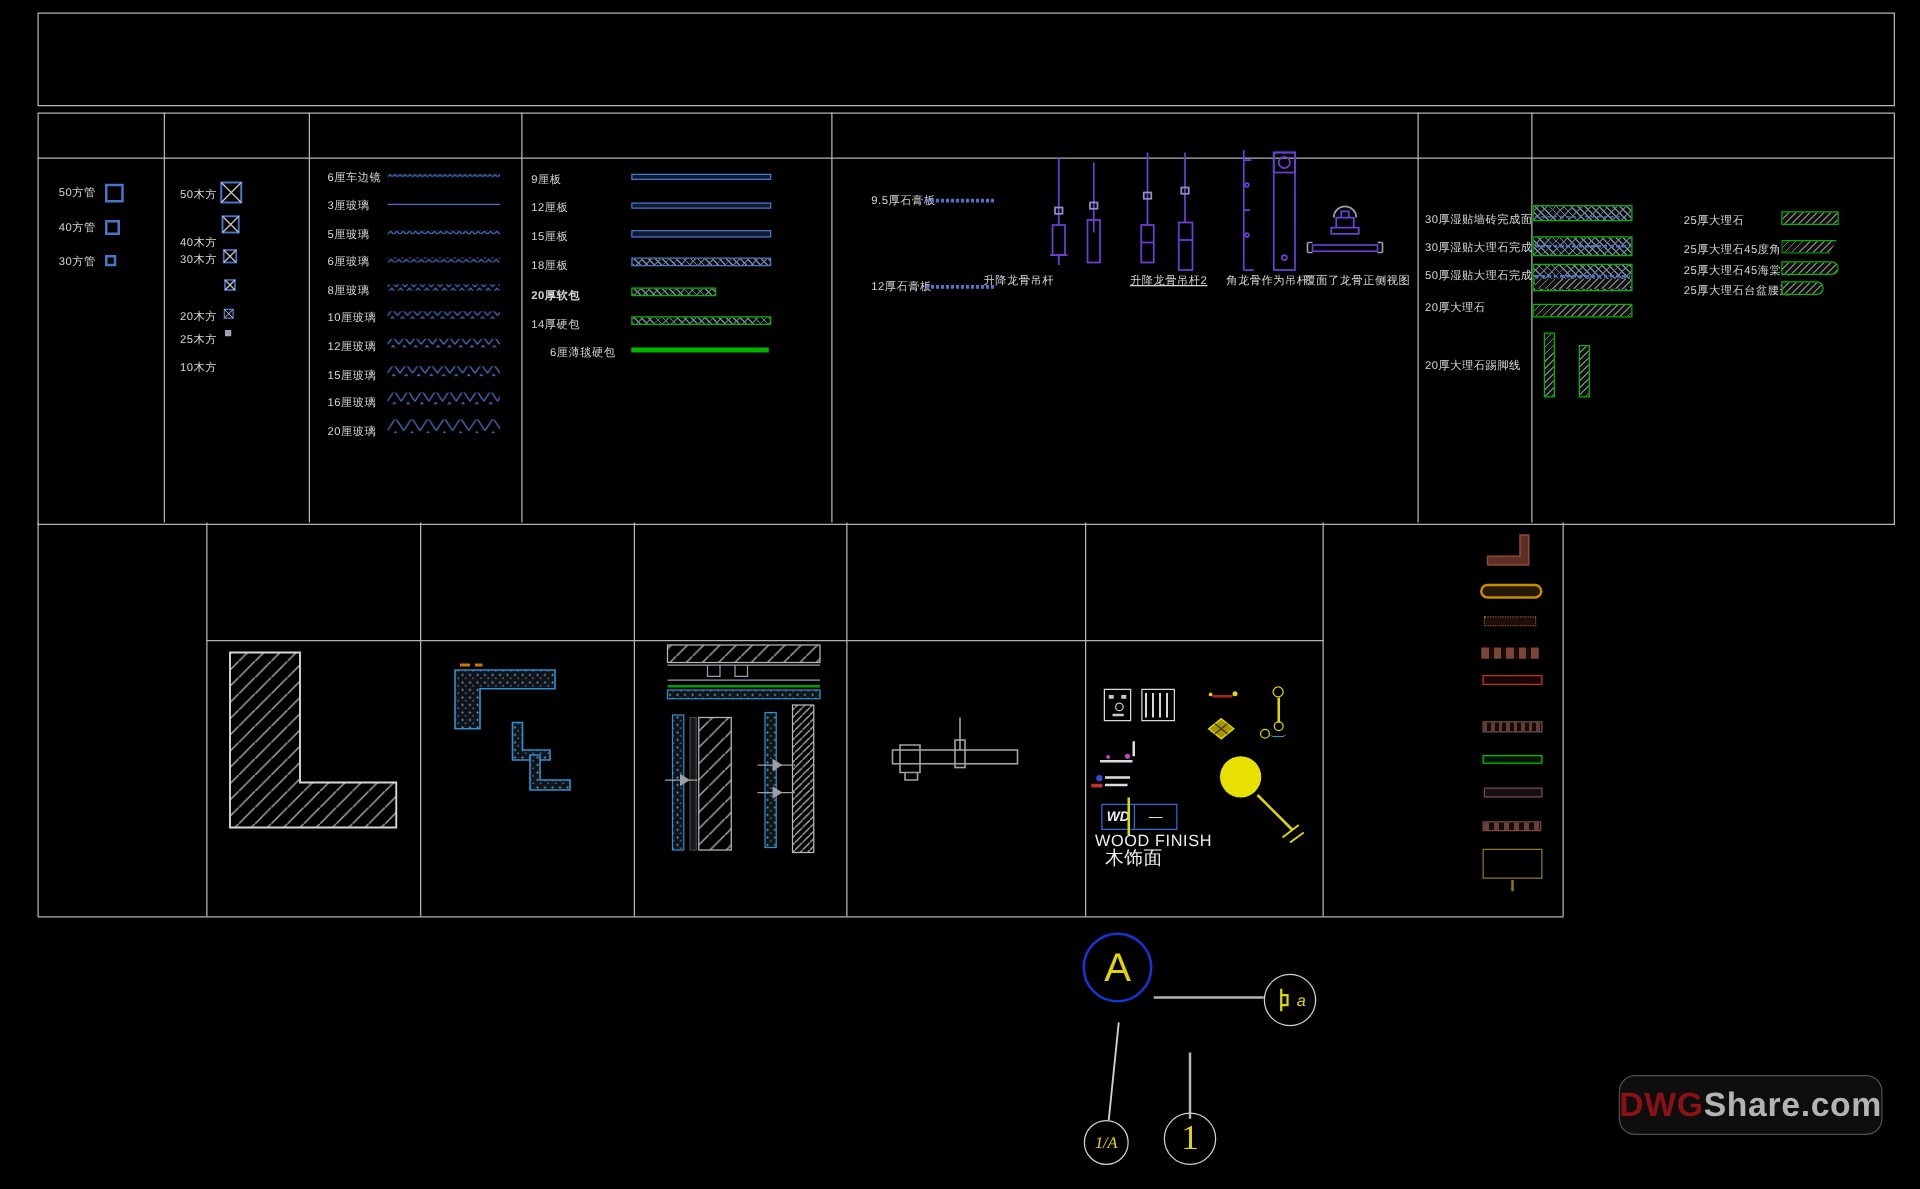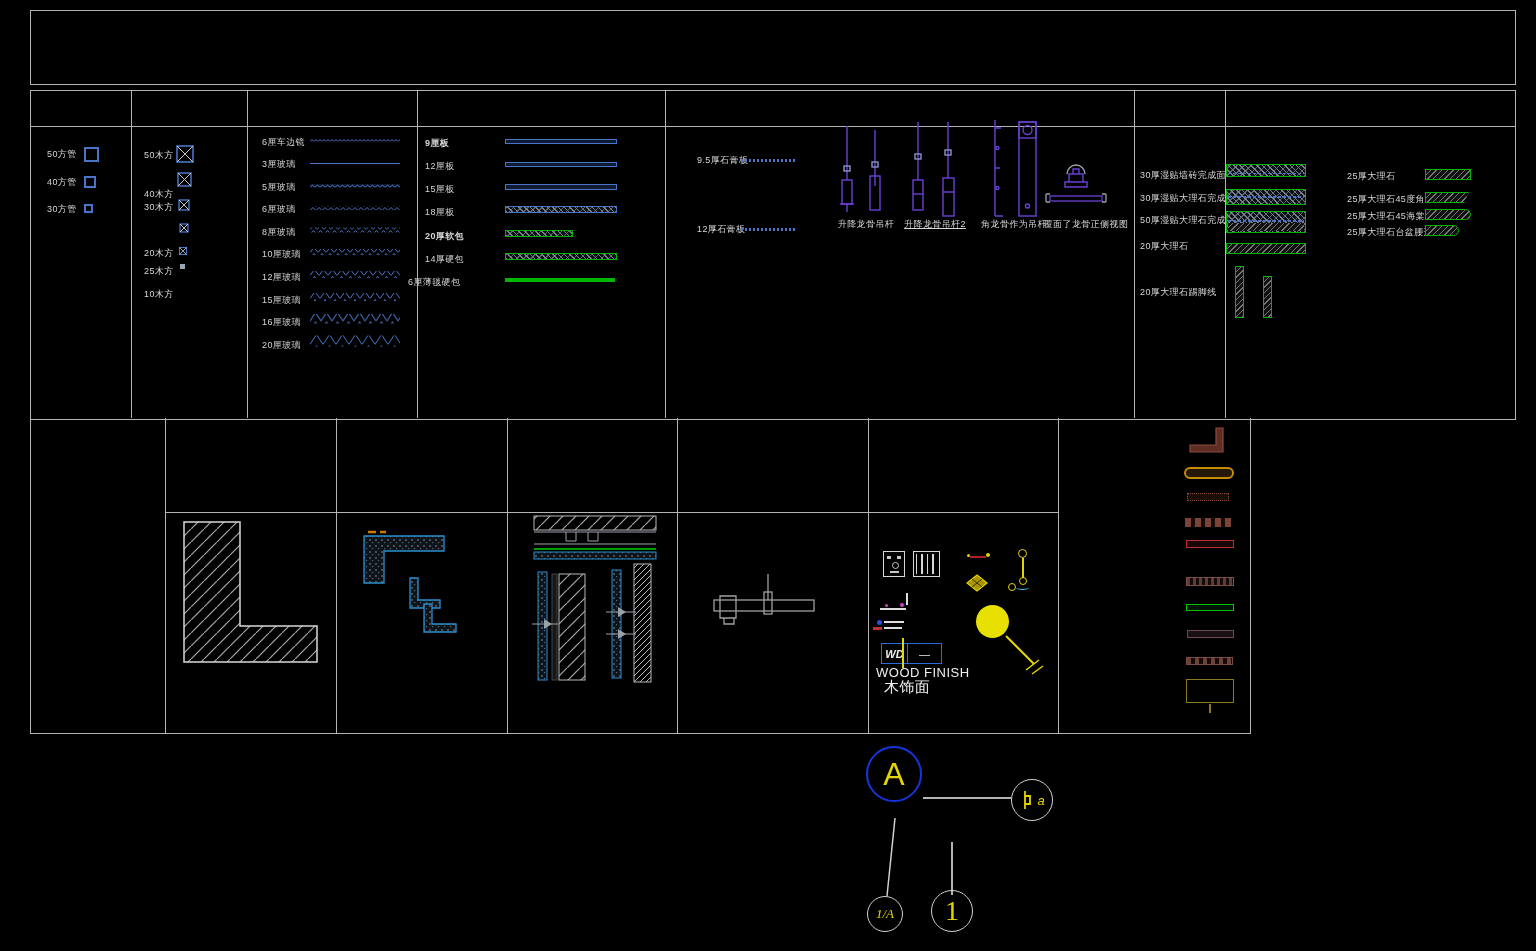--- a/index.html
+++ b/index.html
@@ -163,53 +163,53 @@
     </svg>
   <div class="lbl" style="left:262px;top:317px;">16厘玻璃</div>
   <svg style="left:310px;top:312px;" width="90" height="13">
       <rect x="0" y="2" width="90" height="9.5" fill="url(#zz9)"></rect>
     </svg>
   <div class="lbl" style="left:262px;top:340px;">20厘玻璃</div>
   <svg style="left:310px;top:334px;" width="90" height="14">
       <rect x="0" y="1.5" width="90" height="11" fill="url(#zz10)"></rect>
     </svg>
 
-  <div class="lbl" style="left:425px;top:138px;font-weight:bold;">9厘板</div>
+  <div class="lbl" style="left:425px;top:138px;">9厘板</div>
   <div class="bar bluebar" style="left:505px;top:139px;width:112px;height:5px;"></div>
   <div class="lbl" style="left:425px;top:161px;">12厘板</div>
   <div class="bar bluebar" style="left:505px;top:162px;width:112px;height:5px;"></div>
   <div class="lbl" style="left:425px;top:184px;">15厘板</div>
   <div class="bar bluebar" style="left:505px;top:184px;width:112px;height:6px;"></div>
   <div class="lbl" style="left:425px;top:207px;">18厘板</div>
   <div class="bar bluebar speckle" style="left:505px;top:206px;width:112px;height:7px;"></div>
   <div class="lbl" style="left:425px;top:231px;font-weight:bold;">20厚软包</div>
   <div class="bar greenbar speckle" style="left:505px;top:230px;width:68px;height:7px;"></div>
   <div class="lbl" style="left:425px;top:254px;">14厚硬包</div>
   <div class="bar greenbar speckle" style="left:505px;top:253px;width:112px;height:7px;"></div>
-  <div class="lbl" style="left:408px;top:277px;text-align:center;">6厘薄毯硬包</div>
+  <div class="lbl" style="left:440px;top:277px;text-align:center;">6厘薄毯硬包</div>
   <div class="bar" style="left:505px;top:278px;width:110px;height:4px;background:#00b400;"></div>
 
   <div class="lbl" style="left:697px;top:155px;">9.5厚石膏板</div>
   <div class="dotline" style="left:741px;top:159px;width:55px;"></div>
   <div class="lbl" style="left:697px;top:224px;">12厚石膏板</div>
   <div class="dotline" style="left:741px;top:228px;width:55px;"></div>
 
   <svg style="left:833px;top:124px;" width="58" height="96">
     <g stroke="#6a3fd4" fill="none" stroke-width="1.4">
       <line x1="14" y1="2" x2="14" y2="56"></line>
         <rect x="11" y="42" width="6" height="5" stroke="#8a92c8"></rect>
       <rect x="9" y="56" width="10" height="24"></rect>
         <path d="M7,80 h14 M14,80 v8"></path>
       <line x1="42" y1="6" x2="42" y2="52"></line>
         <rect x="39" y="38" width="6" height="5" stroke="#8a92c8"></rect>
       <rect x="37" y="52" width="10" height="34"></rect>
         <line x1="42" y1="52" x2="42" y2="62"></line>
     </g>
   </svg>
-  <div class="lbl lblc" style="left:834px;top:219px;width:64px;">升降龙骨吊杆</div>
+  <div class="lbl lblc" style="left:783px;top:219px;width:64px;">升降龙骨吊杆</div>
 
   <svg style="left:905px;top:120px;" width="58" height="100">
     <g stroke="#6a3fd4" fill="none" stroke-width="1.4">
       <line x1="13" y1="2" x2="13" y2="60"></line>
         <rect x="10" y="34" width="6" height="5" stroke="#8a92c8"></rect>
       <rect x="8" y="60" width="10" height="30"></rect>
         <line x1="8" y1="74" x2="18" y2="74"></line>
       <line x1="43" y1="2" x2="43" y2="58"></line>
         <rect x="40" y="30" width="6" height="5" stroke="#8a92c8"></rect>
       <rect x="38" y="58" width="11" height="38"></rect>
@@ -381,14 +381,18 @@
     <line x1="13" y1="2" x2="5" y2="80" stroke="#d0d0d0" stroke-width="1.5"></line>
   </svg>
   <div class="callout-circle" style="left:867px;top:896px;width:36px;height:36px;border:1.5px solid #d0d0d0;">
     <span class="ylw" style="font-size:13px;font-style:italic;font-family:'Liberation Serif',serif;">1/A</span>
   </div>
   <div class="gl" style="left:951px;top:842px;width:1.5px;height:53px;"></div>
   <div class="callout-circle" style="left:931px;top:890px;width:42px;height:42px;border:1.5px solid #d0d0d0;">
     <span class="ylw" style="font-size:28px;font-family:'Liberation Serif',serif;">1</span>
   </div>
 
+  <div class="wm">
+    <span class="b1">DWG</span>
+      <span class="b2">Share.com</span>
+  </div>
 
 </div>
 
 </body></html>

